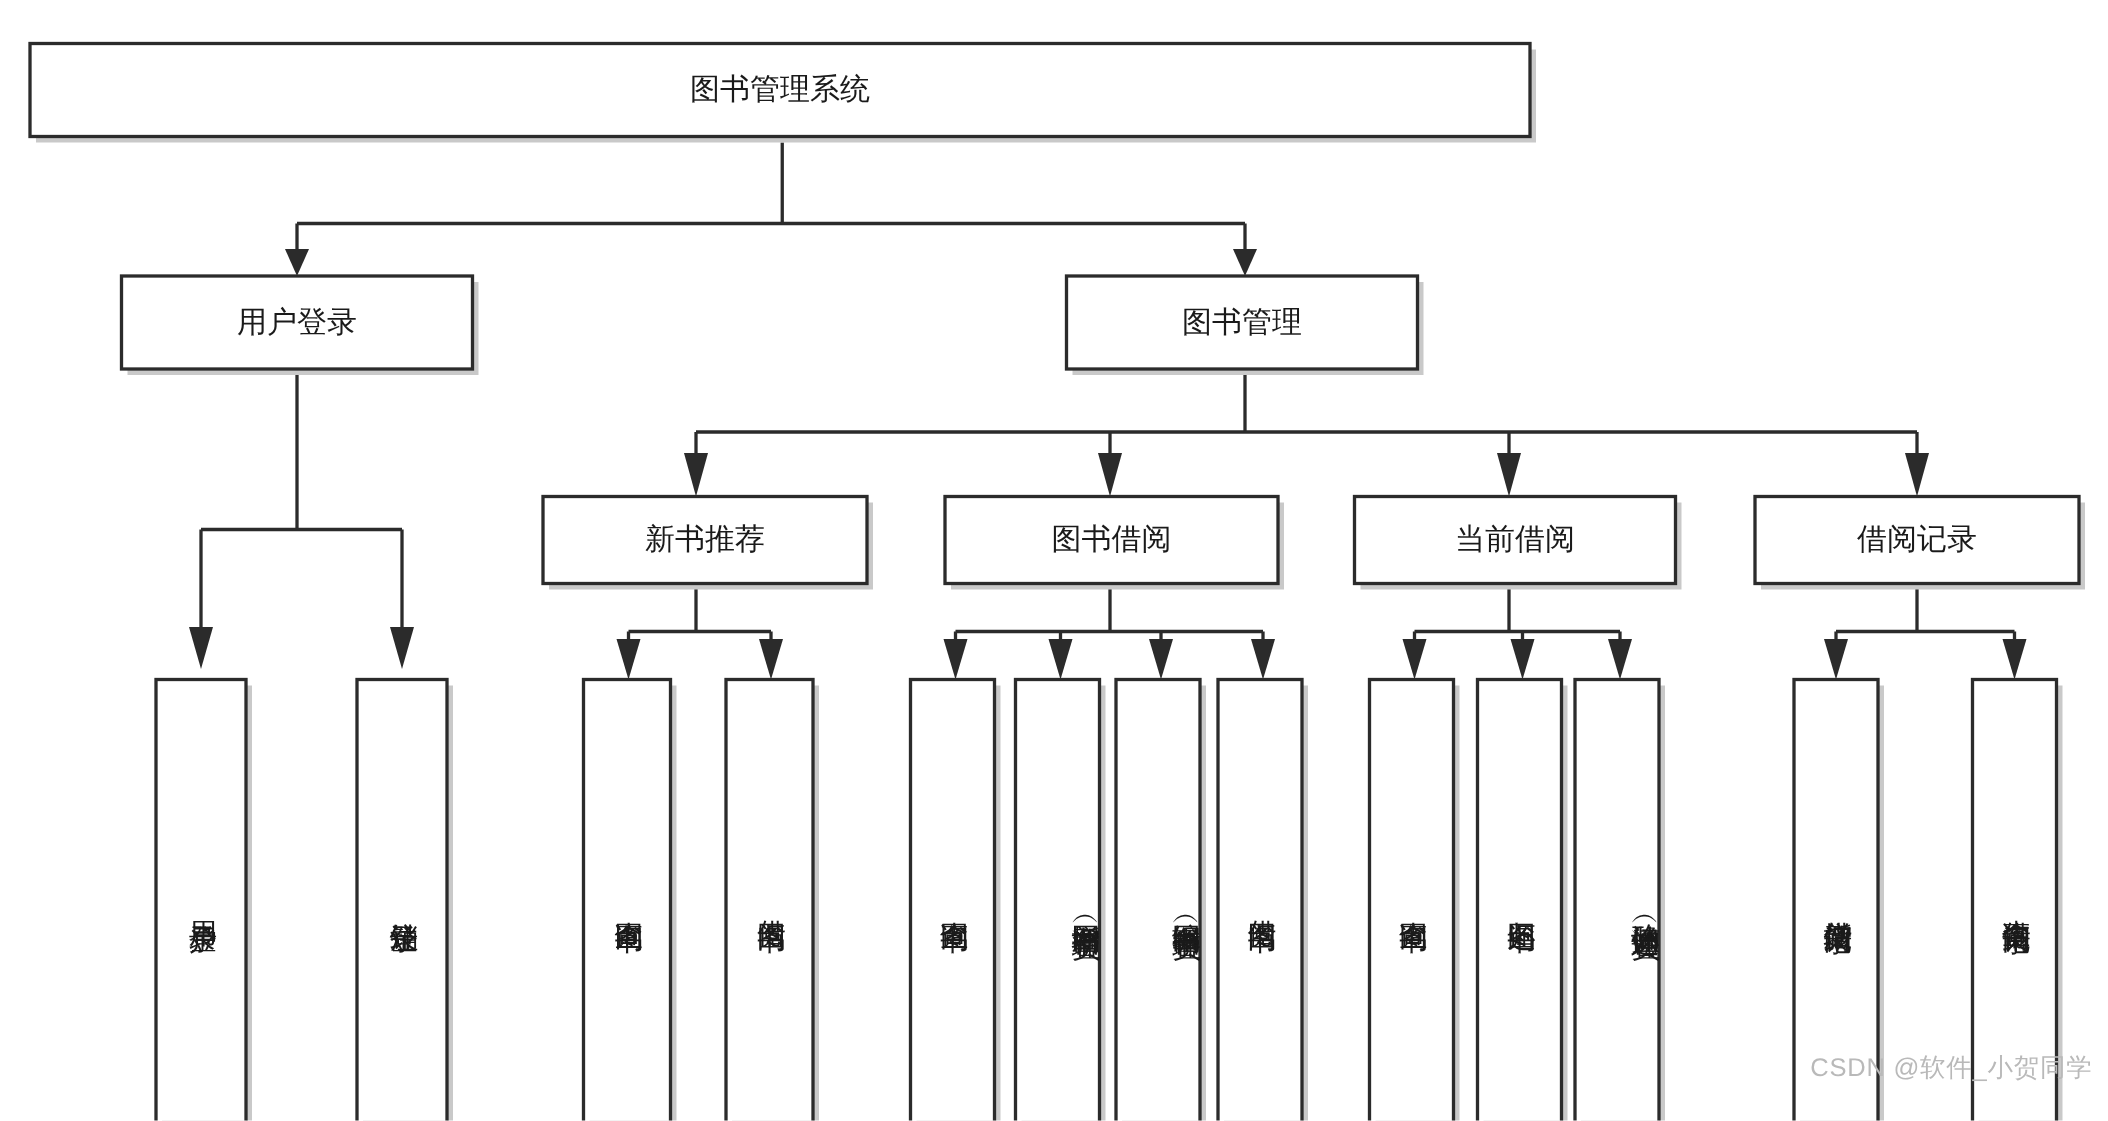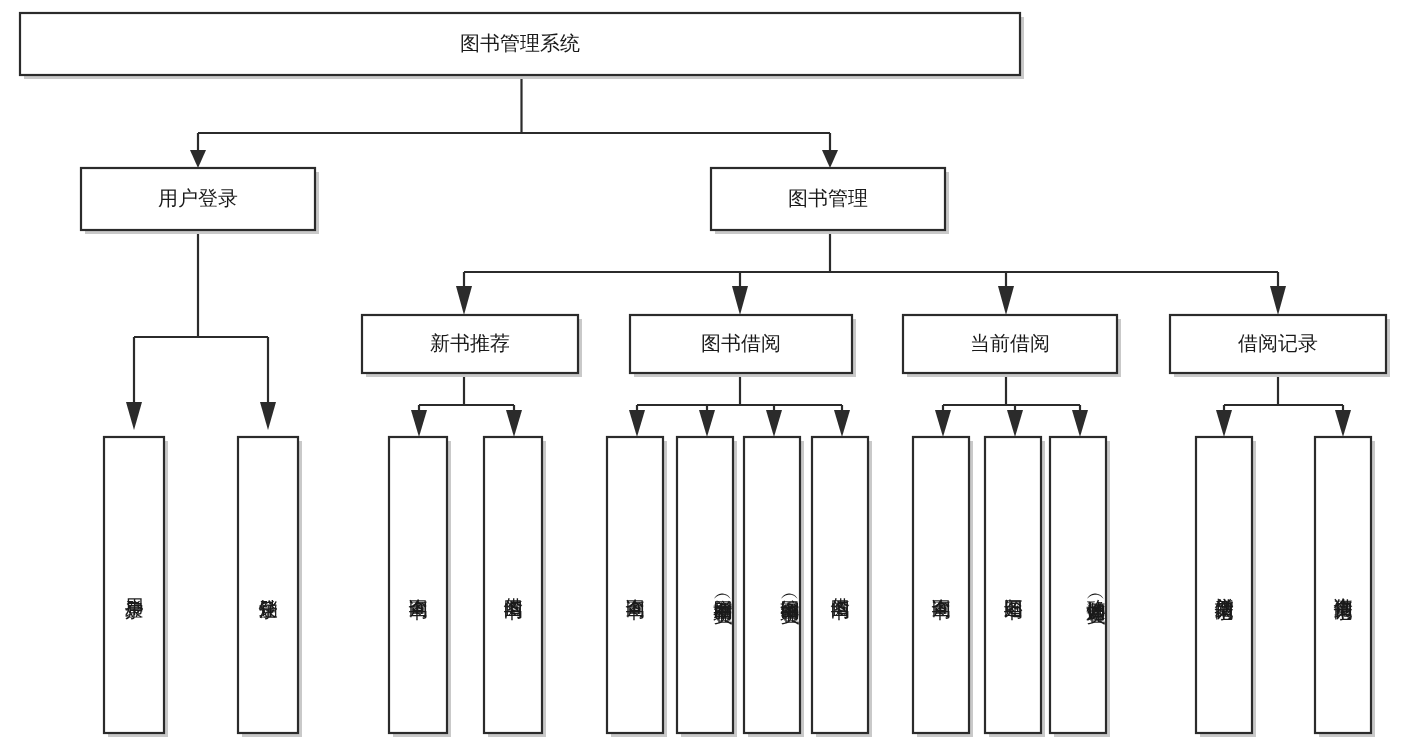--- a/index.html
+++ b/index.html
@@ -11,20 +11,21 @@
     width: 1405px;
     height: 747px;
     font-family: "Liberation Sans", "DejaVu Sans", sans-serif;
     overflow: hidden;
   }
   #diagram-root {
     position: relative;
     width: 1405px;
     height: 713px;
     background: #ffffff;
+    margin-top: 16px;
   }
   svg#tree-svg {
     position: absolute;
     top: 0; left: 0;
     width: 1405px;
     height: 747px;
     display: block;
   }
   .node-box {
     fill: #ffffff;
@@ -247,14 +248,15 @@
   <div class="leaf-label" style="left:744px; top:443px; width:56px; height:290px;">编辑图书（管理员）</div>
   <div class="leaf-label centered" style="left:812px; top:437px; width:56px; height:296px;">借阅图书</div>
 
   <div class="leaf-label centered" style="left:913px; top:437px; width:56px; height:296px;">查询图书</div>
   <div class="leaf-label centered" style="left:985px; top:437px; width:56px; height:296px;">归还图书</div>
   <div class="leaf-label" style="left:1050px; top:443px; width:56px; height:290px;">确认归还（管理员）</div>
 
   <div class="leaf-label centered" style="left:1196px; top:437px; width:56px; height:296px;">新增借阅记录</div>
   <div class="leaf-label centered" style="left:1315px; top:437px; width:56px; height:296px;">查询借阅记录</div>
 
+  <div class="watermark">CSDN @软件_小贺同学</div>
 
 </div>
 
 </body></html>

